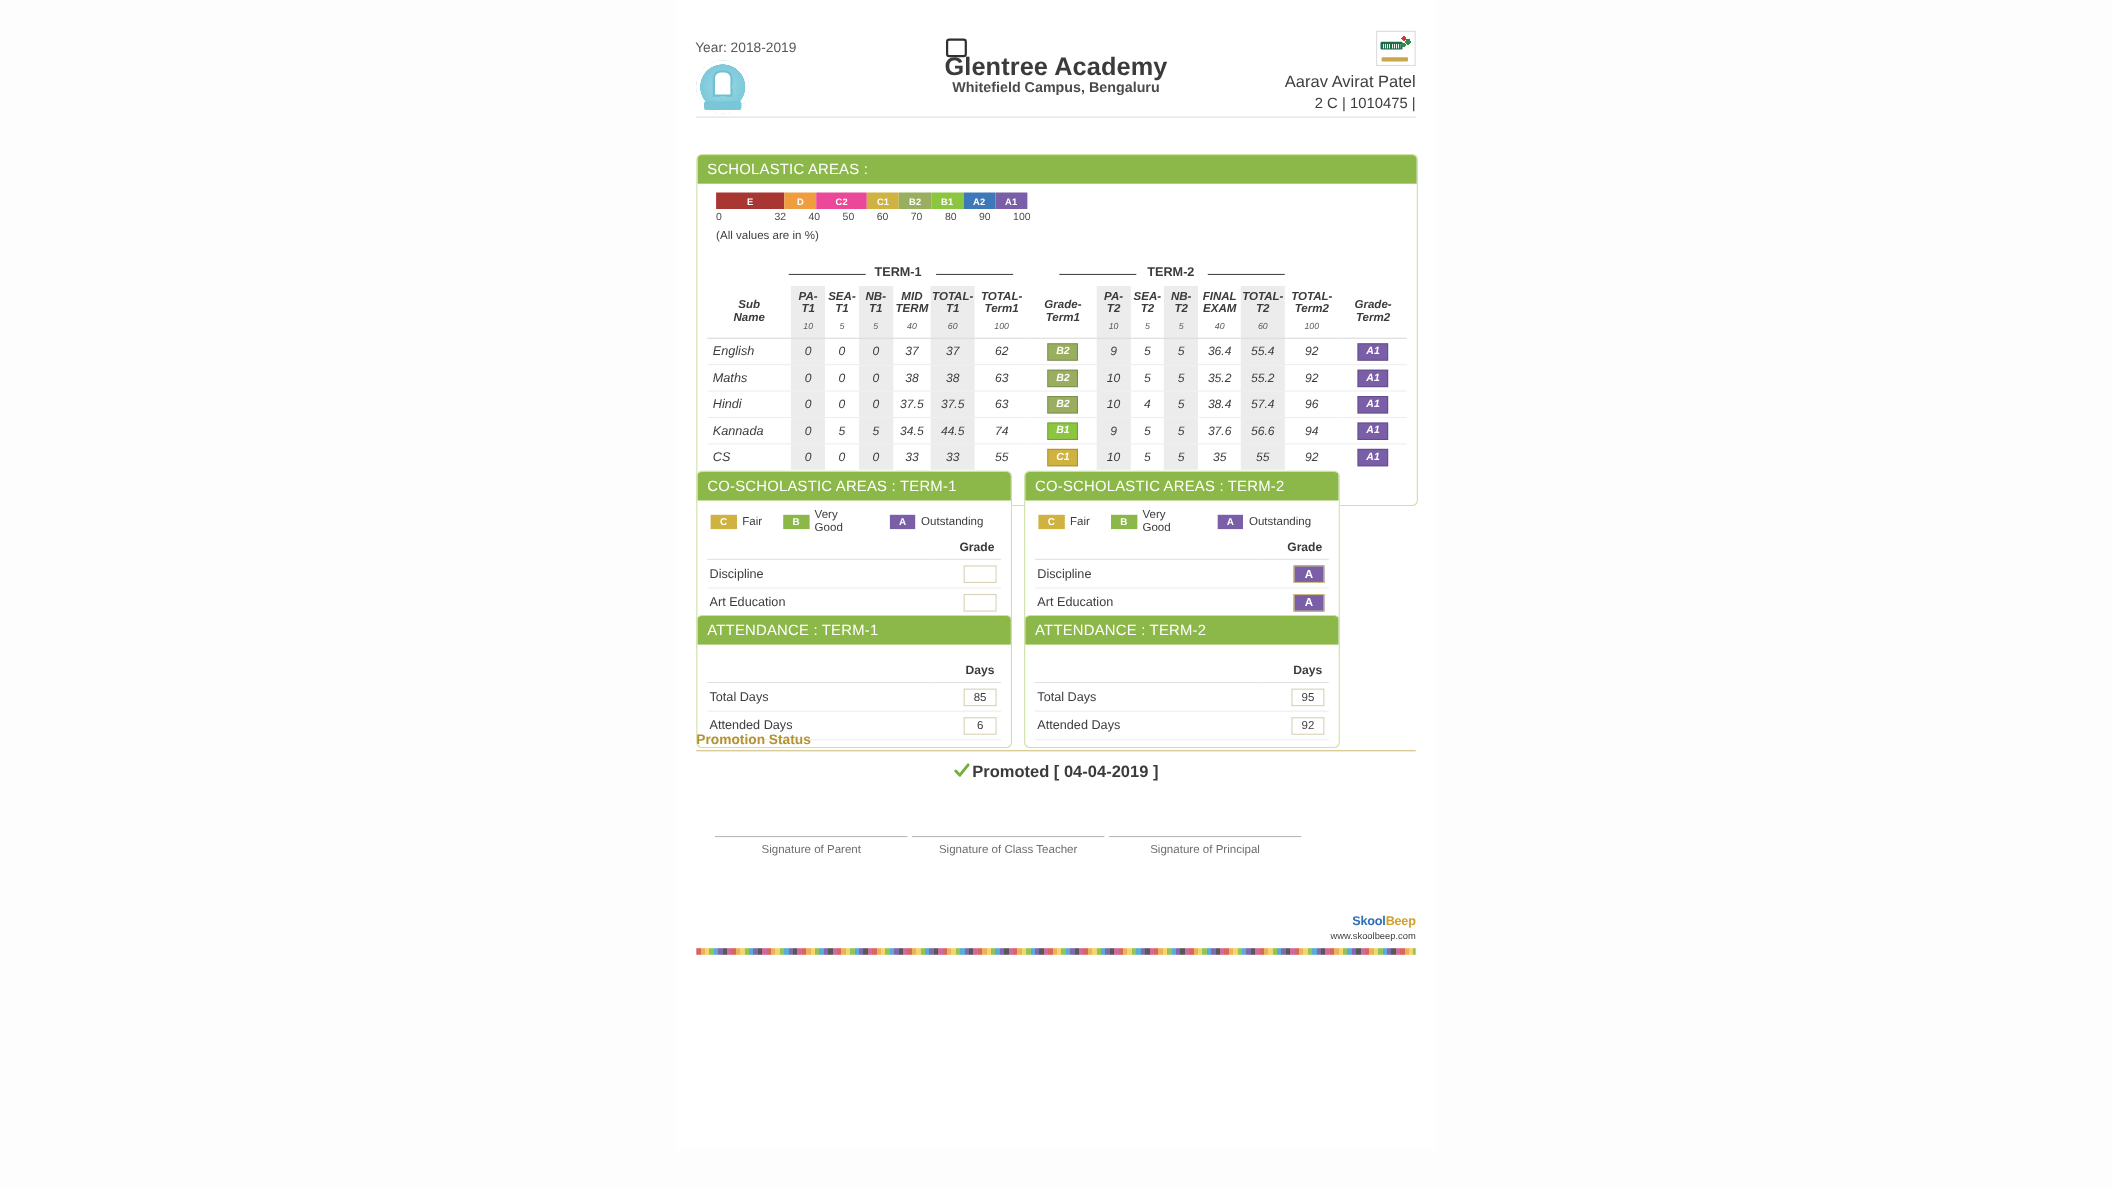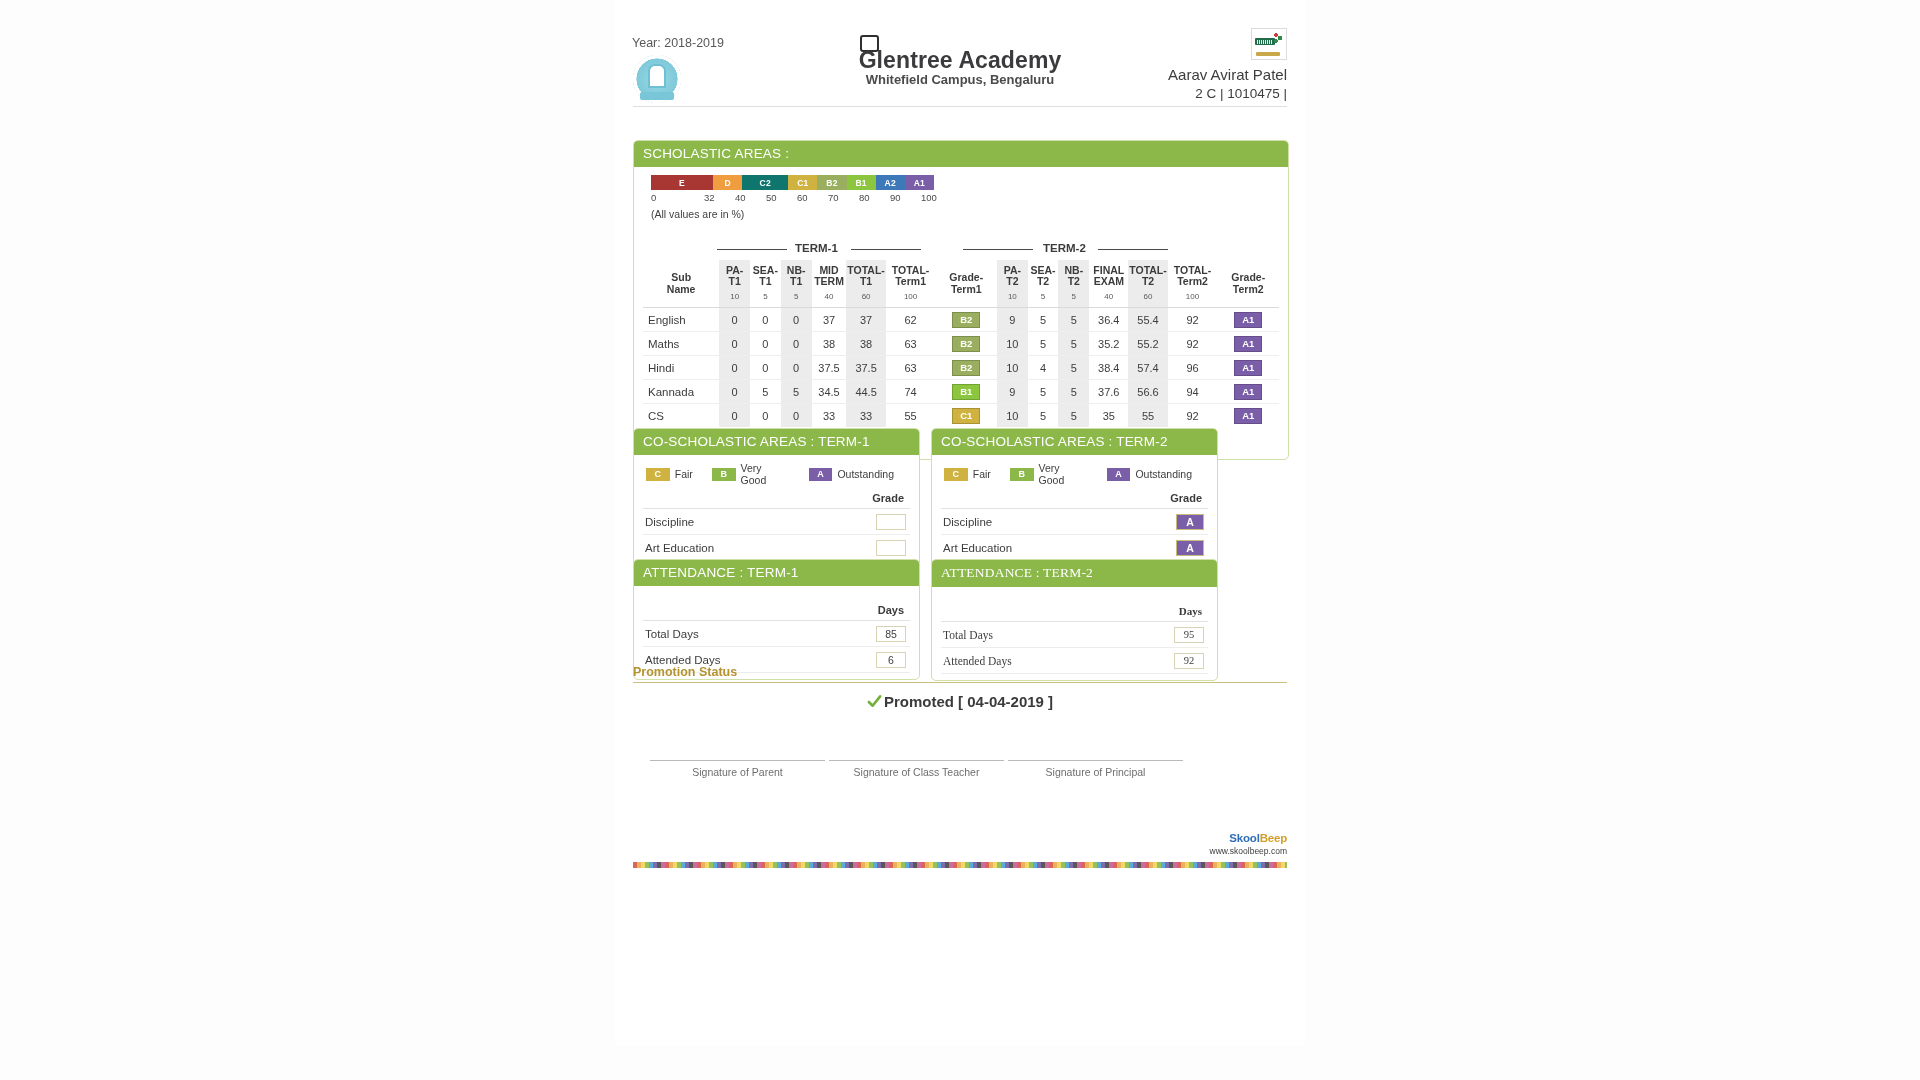--- a/index.html
+++ b/index.html
@@ -142,21 +142,21 @@
     position: relative; height: 22px; margin-top: 18px;
     font-size: 11.5px; font-weight: bold; color: #3b3b3d;
   }
   .termbar .t { position: absolute; top: 4px; }
   .termbar .ln {
     position: absolute; top: 11px; height: 0;
     border-top: 1.4px solid #4a4a4a;
   }
 
   
-  table.grades { border-collapse: collapse; width: 100%; table-layout: fixed; }
+  table.grades { border-collapse: collapse; width: 100%; table-layout: fixed; font-style: italic; }
   table.grades th, table.grades td {
     font-size: 11px; color: #3d3d3f; text-align: center;
     padding: 0; vertical-align: middle;
   }
   table.grades thead th {
     height: 47px; font-weight: normal; font-size: 10.5px;
     line-height: 11.5px; color: #3b3b3d; font-weight: bold;
   }
   .shade { background: #ececec; }
   .hd-max { display:block; font-size: 8px; font-weight: normal; color:#5a5a5a; margin-top:3px; }
@@ -170,21 +170,21 @@
     font-size: 9.5px; font-weight: bold; color: #ffffff;
     border: 1px solid rgba(0,0,0,.18);
     text-align: center;
   }
   .tbl-foot { height: 26px; }
 
   
   .cos1 { position: absolute; left: 18px;  top: 428px; width: 285px; }
   .cos2 { position: absolute; left: 316px; top: 428px; width: 285px; }
   .att1 { position: absolute; left: 18px;  top: 559px; width: 285px; }
-  .att2 { position: absolute; left: 316px; top: 559px; width: 285px; font-family: Liberation Serif, serif; }
+  .att2 { position: absolute; left: 316px; top: 559px; width: 285px; }
 
   .legend { display:flex; align-items:center; gap:5px; padding: 7px 2px 4px 3px; }
   .legend .lchip {
     display:inline-block; width: 24px; height: 13px; line-height: 13px;
     font-size: 9px; font-weight: bold; color:#fff; text-align:center;
   }
   .legend .ltxt { font-size: 10.5px; color:#3d3d3f; margin-right: 14px; }
 
   table.kv { border-collapse: collapse; width: 100%; table-layout: fixed; }
   table.kv th {
@@ -272,21 +272,21 @@
     </div>
 
     <div class="panel scholastic">
       <div class="panel-head">SCHOLASTIC AREAS :</div>
       <div class="panel-body">
 
         <div class="scale-wrap">
           <div class="scale" id="scale-bands">
               <div style="background: rgb(168, 54, 50); width: 66px;">E</div>
               <div style="background: rgb(239, 157, 62); width: 31px;">D</div>
-              <div style="background: #0f766e; width: 49px;">C2</div>
+              <div style="background: #ec4899; width: 49px;">C2</div>
               <div style="background: rgb(207, 178, 63); width: 31px;">C1</div>
               <div style="background: rgb(154, 174, 95); width: 31px;">B2</div>
               <div style="background: rgb(140, 198, 63); width: 31px;">B1</div>
               <div style="background: rgb(61, 120, 184); width: 31px;">A2</div>
               <div style="background: rgb(122, 95, 168); width: 31px;">A1</div>
             </div>
           <div class="scale-nums" id="scale-ticks">
               <span style="left: 0px;">0</span>
               <span style="left: 53px;">32</span>
               <span style="left: 84px;">40</span>

